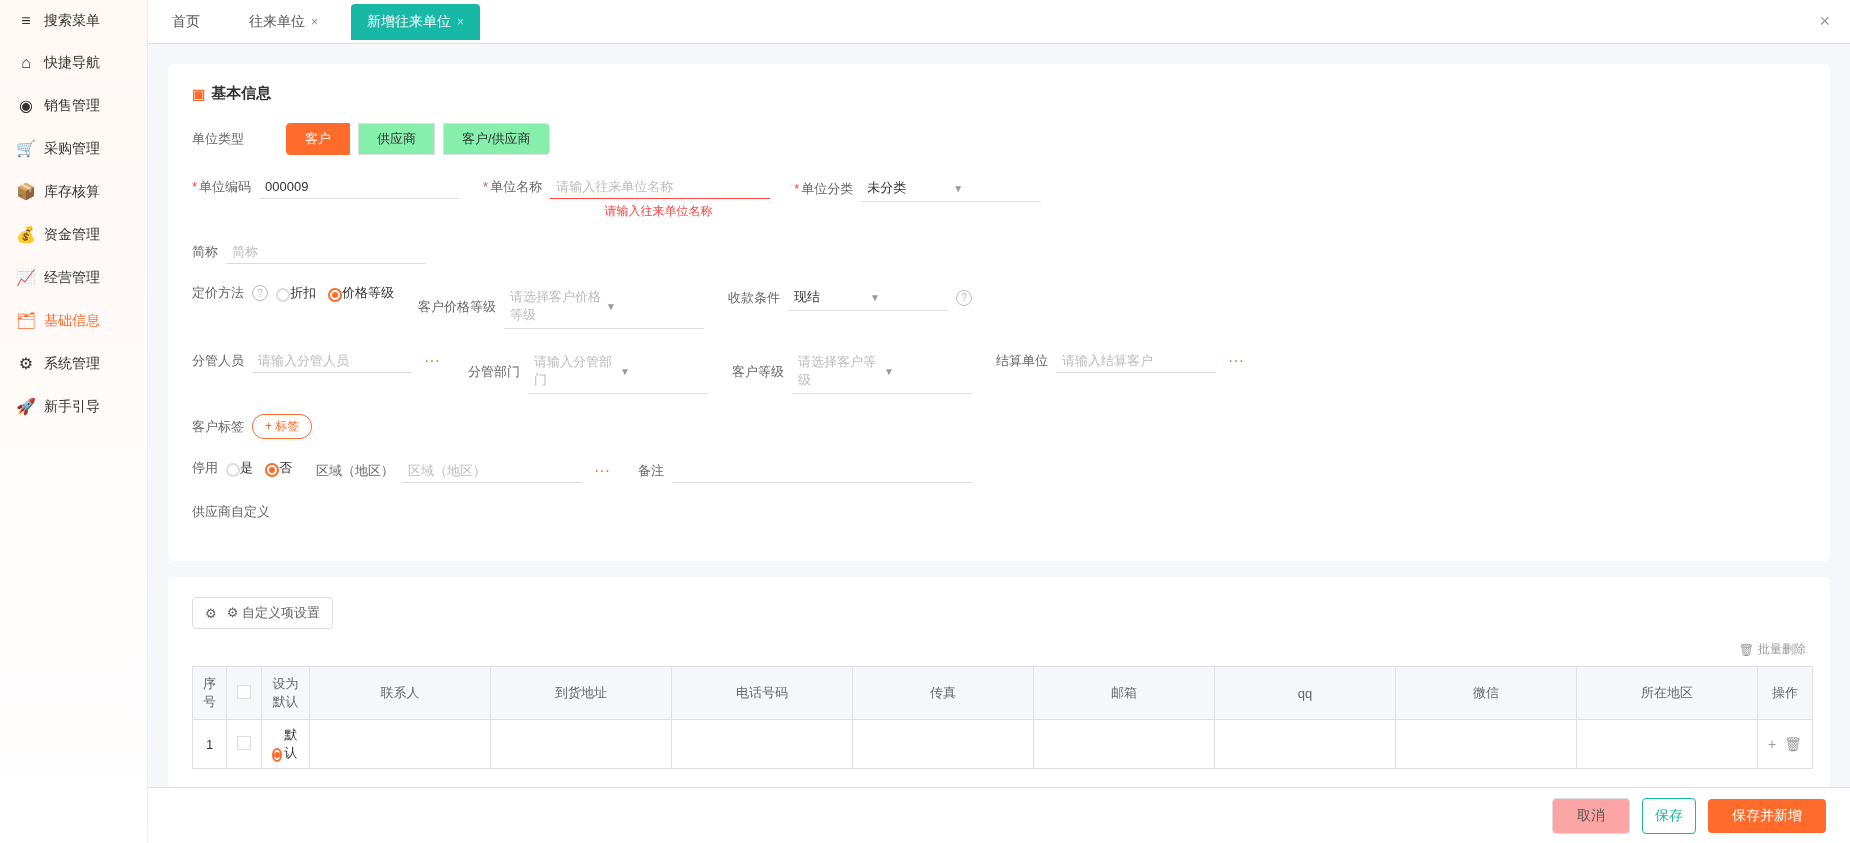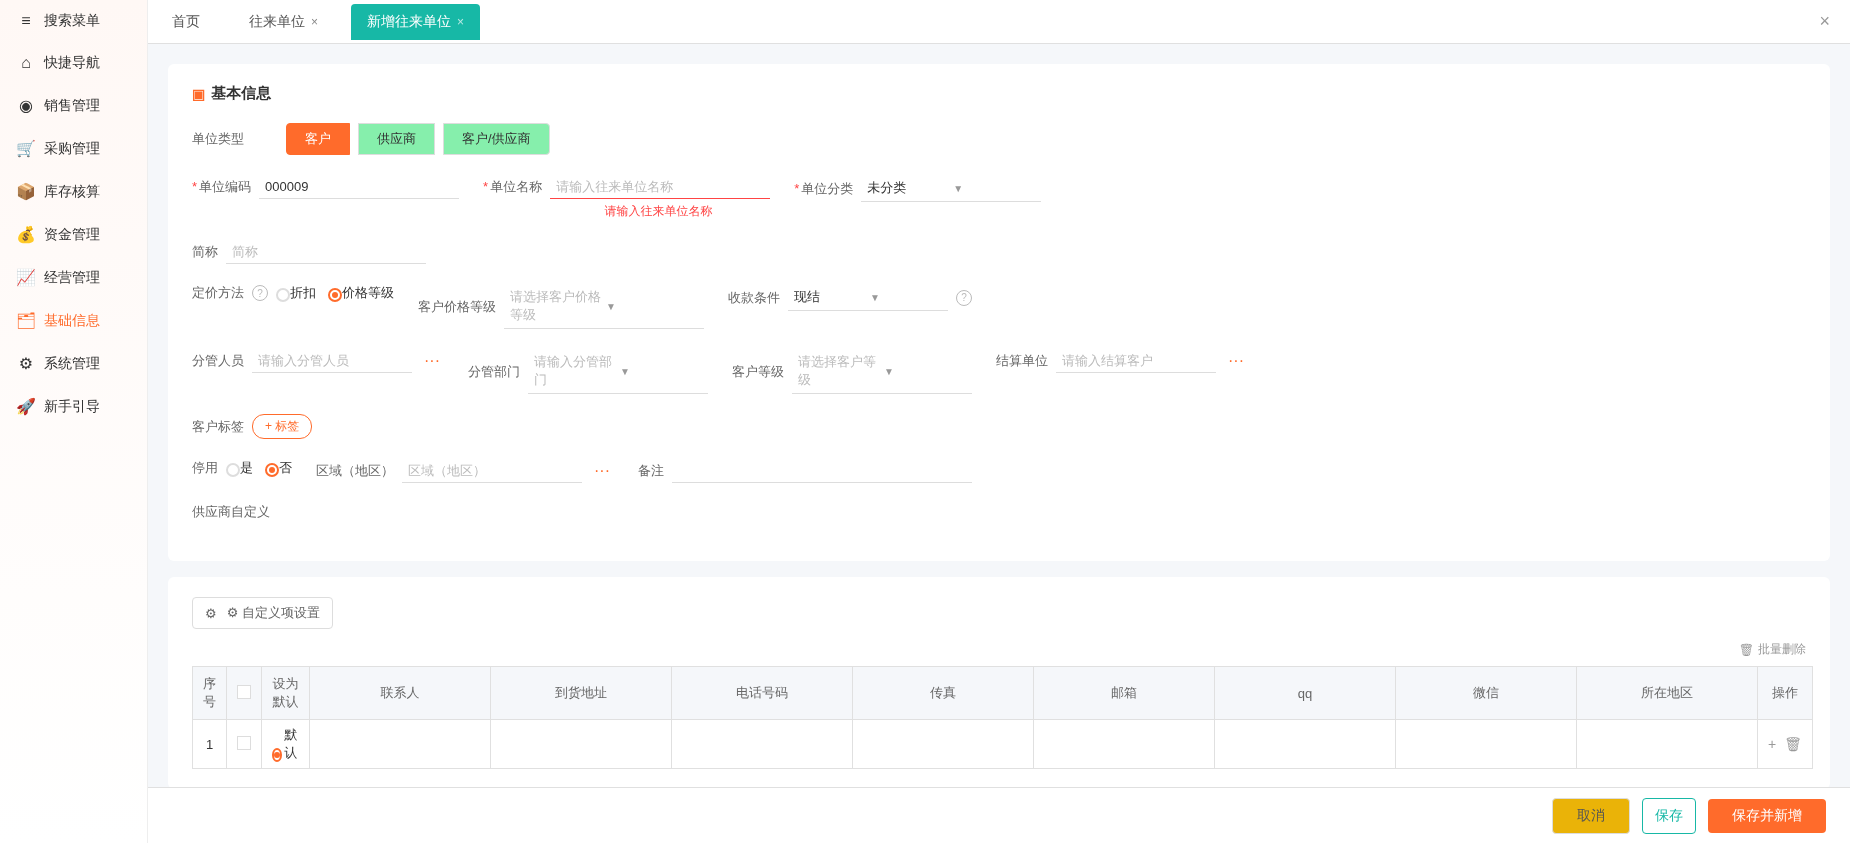--- a/index.html
+++ b/index.html
@@ -259,21 +259,21 @@
       border-top: 1px solid #e0e0e0;
       display: flex;
       align-items: center;
       justify-content: flex-end;
       padding: 0 24px;
       gap: 12px;
       z-index: 100;
     }
     .btn-cancel {
       border: 1px solid #ddd;
-      background: #eab308;
+      background: #fca5a5;
       color: #555;
       padding: 8px 24px;
       border-radius: 4px;
       font-size: 14px;
       cursor: pointer;
     }
     .btn-save {
       border: 1px solid #17b8a6;
       background: #fff;
       color: #17b8a6;

